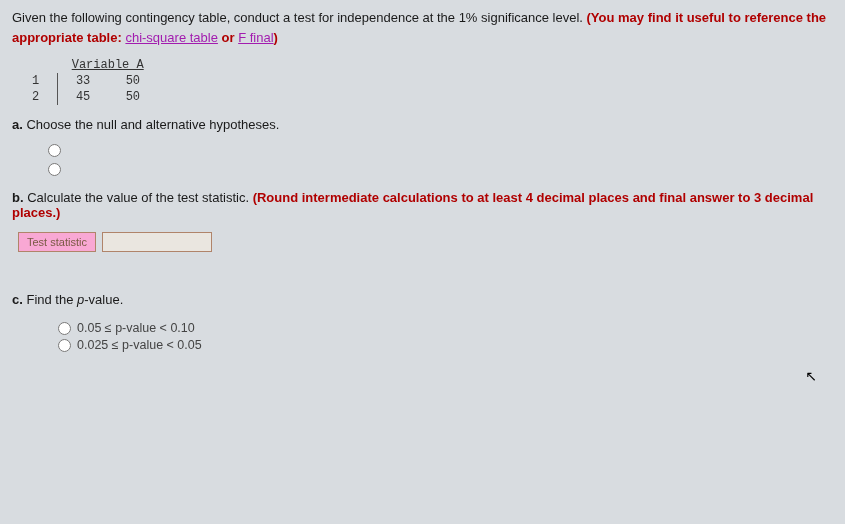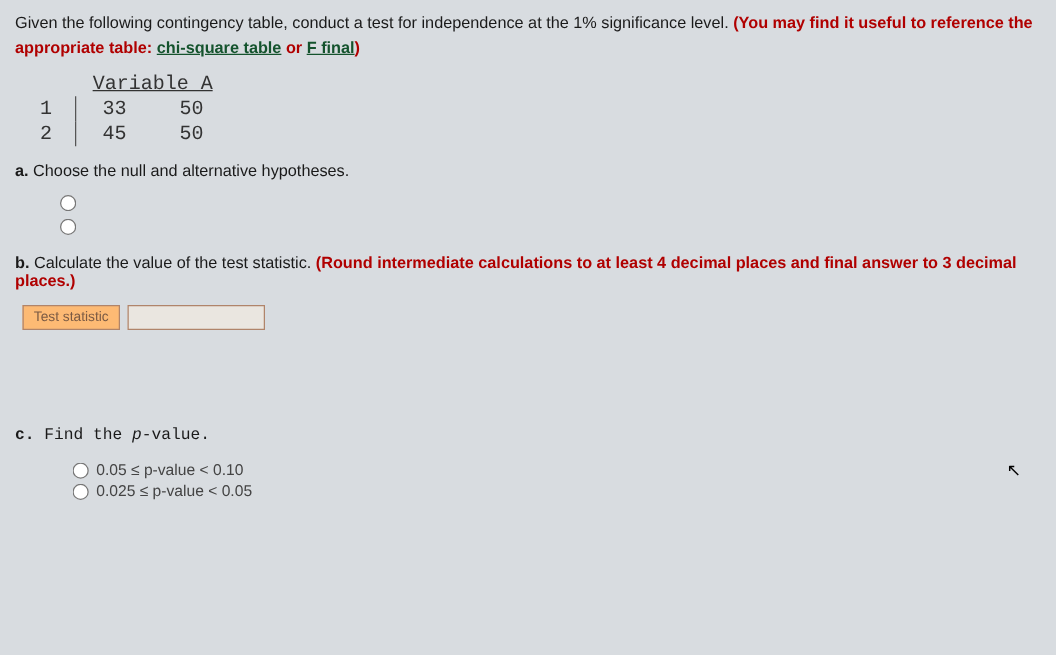--- a/index.html
+++ b/index.html
@@ -9,56 +9,56 @@
     background: #d8dce0;
     font-family: Arial, Helvetica, sans-serif;
     font-size: 13px;
     color: #1a1a1a;
     padding: 8px 12px;
     overflow: hidden;
     position: relative;
   }
   .intro { line-height: 1.5; margin-bottom: 10px; }
   .bold-red { font-weight: bold; color: #b00000; }
-  .link { color: #14532d; text-decoration: underline; font-weight: bold; }
+  .link { color: #a21caf; text-decoration: underline; font-weight: normal; }
   .ct-table {
     border-collapse: collapse;
     font-family: "Courier New", monospace;
-    font-size: 16px;
+    font-size: 12px;
     margin: 4px 0 8px 6px;
     color: #333;
   }
   .ct-table th, .ct-table td { padding: 1px 14px; text-align: center; font-weight: normal; }
   .ct-table .colhead { border-bottom: 1px solid #555; }
   .ct-table .rowhead { border-right: 1px solid #555; text-align: left; padding-right: 18px; }
   .ct-table .toplabel { text-decoration: underline; }
   .section { margin: 12px 0 10px 0; }
   .section-b { margin-top: 14px; }
   .options { margin: 12px 0 14px 36px; }
   .opt-row { display: flex; align-items: center; gap: 6px; margin: 6px 0; font-size: 13px; }
   input[type=radio] { width: 13px; height: 13px; }
   .sub { font-style: italic; font-size: 10px; vertical-align: sub; }
   .ital { font-style: italic; }
   .stat-row { margin: 12px 0 0 6px; display: flex; align-items: center; gap: 6px; }
   .stat-label {
     border: 1px solid #b0846a;
-    background: #fdba74;
+    background: #f9a8d4;
     color: #7a5a44;
     font-size: 11px;
     padding: 3px 8px;
   }
   .stat-input {
     border: 1px solid #b0846a;
     background: #eae6e0;
     width: 110px;
     height: 20px;
     font-size: 11px;
     padding: 2px 4px;
   }
-  .section-c { margin-top: 76px; font-family: Liberation Mono, monospace; }
+  .section-c { margin-top: 40px; }
   .pv-options { margin: 14px 0 0 46px; font-size: 12.5px; color: #444; }
   .pv-row { display: flex; align-items: center; gap: 6px; margin: 3px 0; }
   .cursor { position: absolute; right: 28px; bottom: 140px; font-size: 14px; color: #000; }
 </style>
 </head>
 <body>
 
 <div class="intro">
   <span>Given the following contingency table, conduct a test for independence at the 1% significance level. </span><span class="bold-red">(You may find it useful to reference the appropriate table: </span><span class="link">chi-square table</span><span class="bold-red"> or </span><span class="link">F final</span><span class="bold-red">)</span>
 </div>

